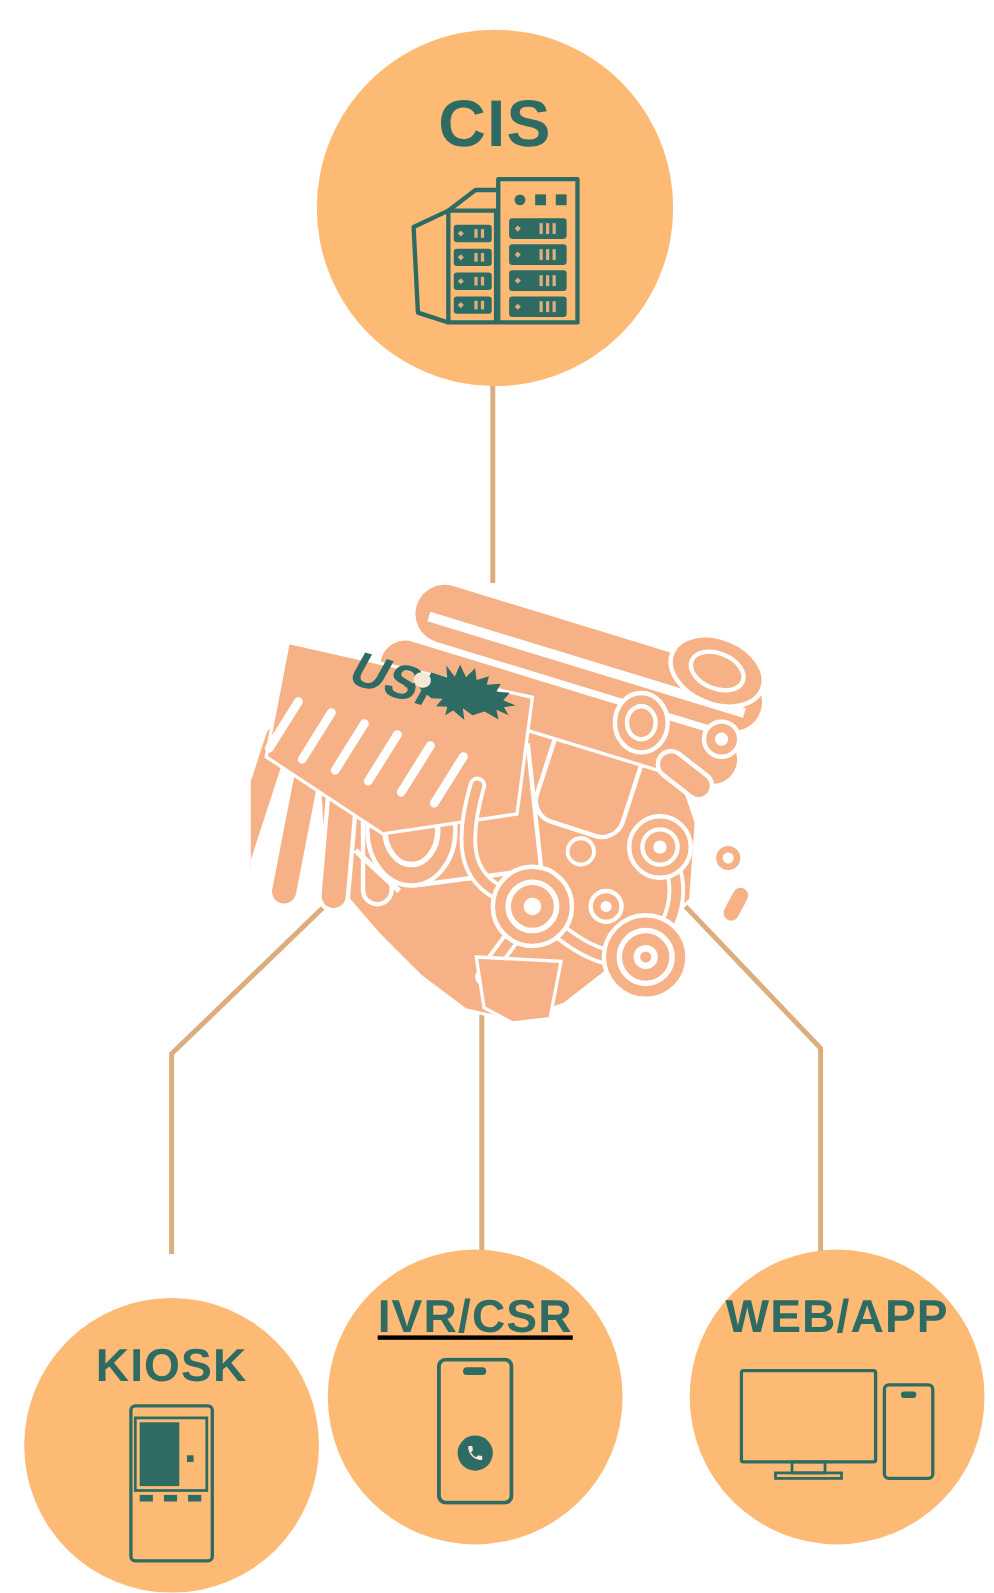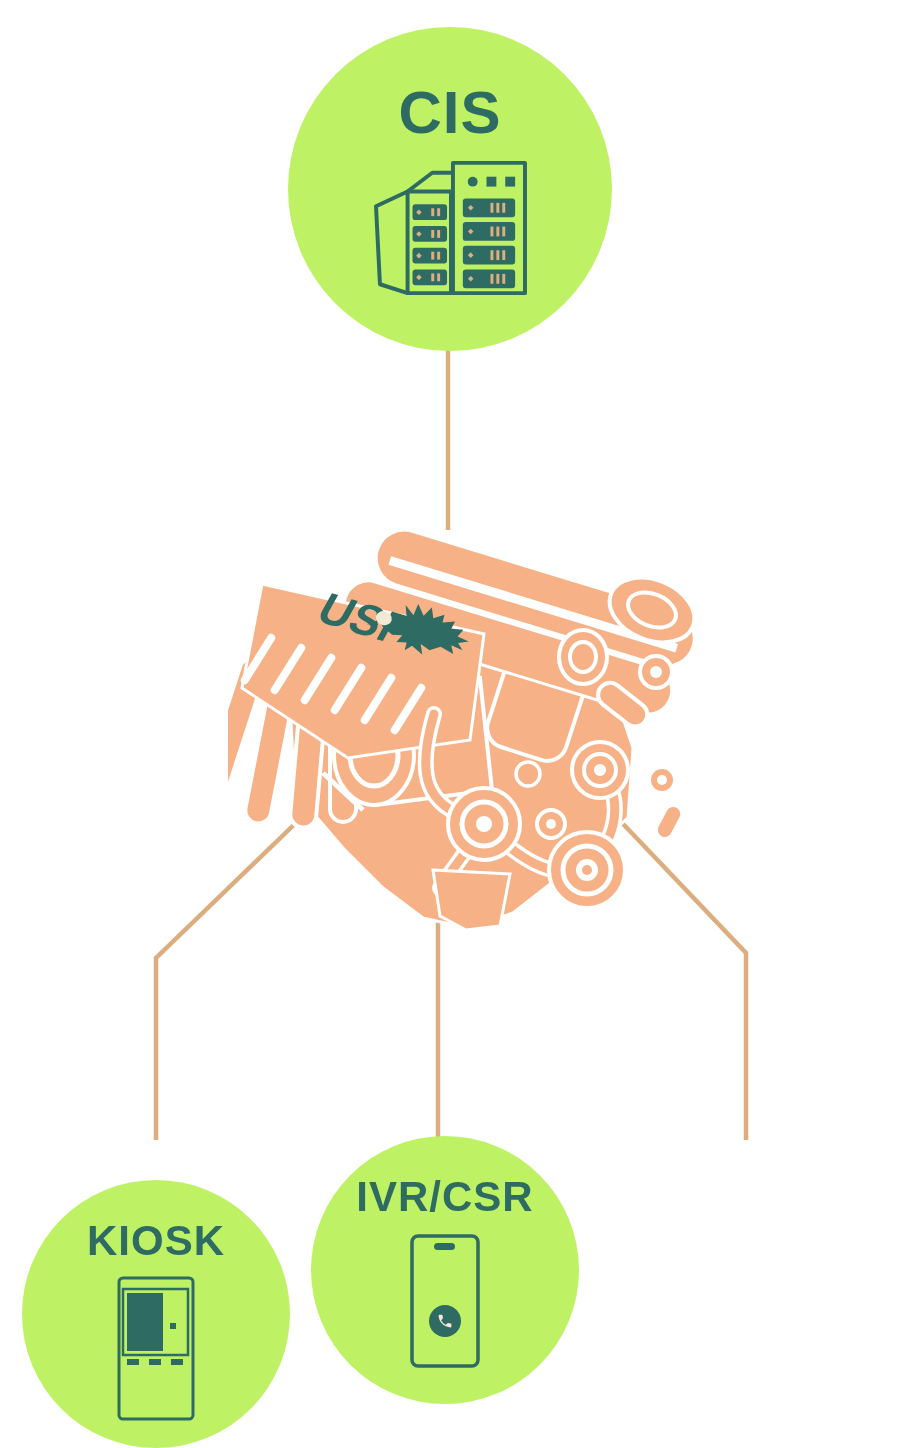--- a/index.html
+++ b/index.html
@@ -2,26 +2,26 @@
 <html><head>
 <meta charset="utf-8">
 <style>
   html,body{margin:0;padding:0;background:#ffffff;}
   .canvas{
     position:relative;width:904px;height:1448px;background:#ffffff;overflow:hidden;
     font-family:"Liberation Sans",sans-serif;
   }
   .connectors{position:absolute;left:0;top:0;z-index:0;}
   .node{
-    position:absolute;border-radius:50%;background:#bef264;z-index:1;
+    position:absolute;border-radius:50%;background:#fdba74;z-index:1;
     display:flex;flex-direction:column;align-items:center;
   }
   .node-cis{left:288px;top:27px;width:324px;height:324px;}
   .node-kiosk{left:22px;top:1180px;width:268px;height:268px;}
-  .node-ivr{left:311px;top:1136px;width:268px;height:268px;}
+  .node-ivr{left:298px;top:1136px;width:268px;height:268px;text-decoration:underline;}
   .node-web{left:627px;top:1136px;width:268px;height:268px;}
   .node-label{
     color:#2E6B63;font-weight:bold;letter-spacing:1px;line-height:1;
     text-align:center;user-select:none;
   }
   .node-cis .node-label{margin-top:56px;font-size:60px;}
   .node-kiosk .node-label,.node-ivr .node-label,.node-web .node-label{margin-top:40px;font-size:42px;}
   .node-cis .node-icon{margin-top:12px;}
   .node-kiosk .node-icon{margin-top:14px;}
   .node-ivr .node-icon{margin-top:16px;}
@@ -242,14 +242,24 @@
     <svg class="node-icon" width="70" height="134" viewBox="0 0 70 134">
       <rect x="2" y="2" width="66" height="130" rx="6" fill="none" stroke="#2E6B63" stroke-width="3.5"></rect>
       <rect x="24" y="9" width="21" height="7" rx="3.5" fill="#2E6B63"></rect>
       <circle cx="35" cy="87" r="16" fill="#2E6B63"></circle>
       <g transform="translate(26.5,78.5) scale(0.71)">
         <path fill="#F3E9D4" d="M6.62,10.79c1.44,2.83,3.76,5.14,6.59,6.59l2.2-2.21c0.27-0.27,0.67-0.36,1.02-0.24 c1.12,0.37,2.33,0.57,3.57,0.57c0.55,0,1,0.45,1,1V20c0,0.55-0.45,1-1,1c-9.39,0-17-7.61-17-17c0-0.55,0.45-1,1-1h3.5 c0.55,0,1,0.45,1,1c0,1.25,0.2,2.45,0.57,3.57c0.11,0.35,0.03,0.75-0.25,1.02L6.62,10.79z"></path>
       </g>
     </svg>
   </div>
 
+  <div class="node node-web">
+    <div class="node-label">WEB/APP</div>
+    <svg class="node-icon" width="178" height="102" viewBox="0 0 178 102">
+      <rect x="2" y="2" width="122" height="83" rx="2" fill="none" stroke="#2E6B63" stroke-width="3"></rect>
+      <rect x="48" y="85" width="30" height="10" fill="none" stroke="#2E6B63" stroke-width="2.5"></rect>
+      <rect x="33" y="95" width="60" height="5" fill="none" stroke="#2E6B63" stroke-width="2.5"></rect>
+      <rect x="132" y="15" width="44" height="85" rx="4" fill="none" stroke="#2E6B63" stroke-width="3"></rect>
+      <rect x="147" y="21" width="14" height="6" rx="3" fill="#2E6B63"></rect>
+    </svg>
+  </div>
 
 </div>
 
 </body></html>

